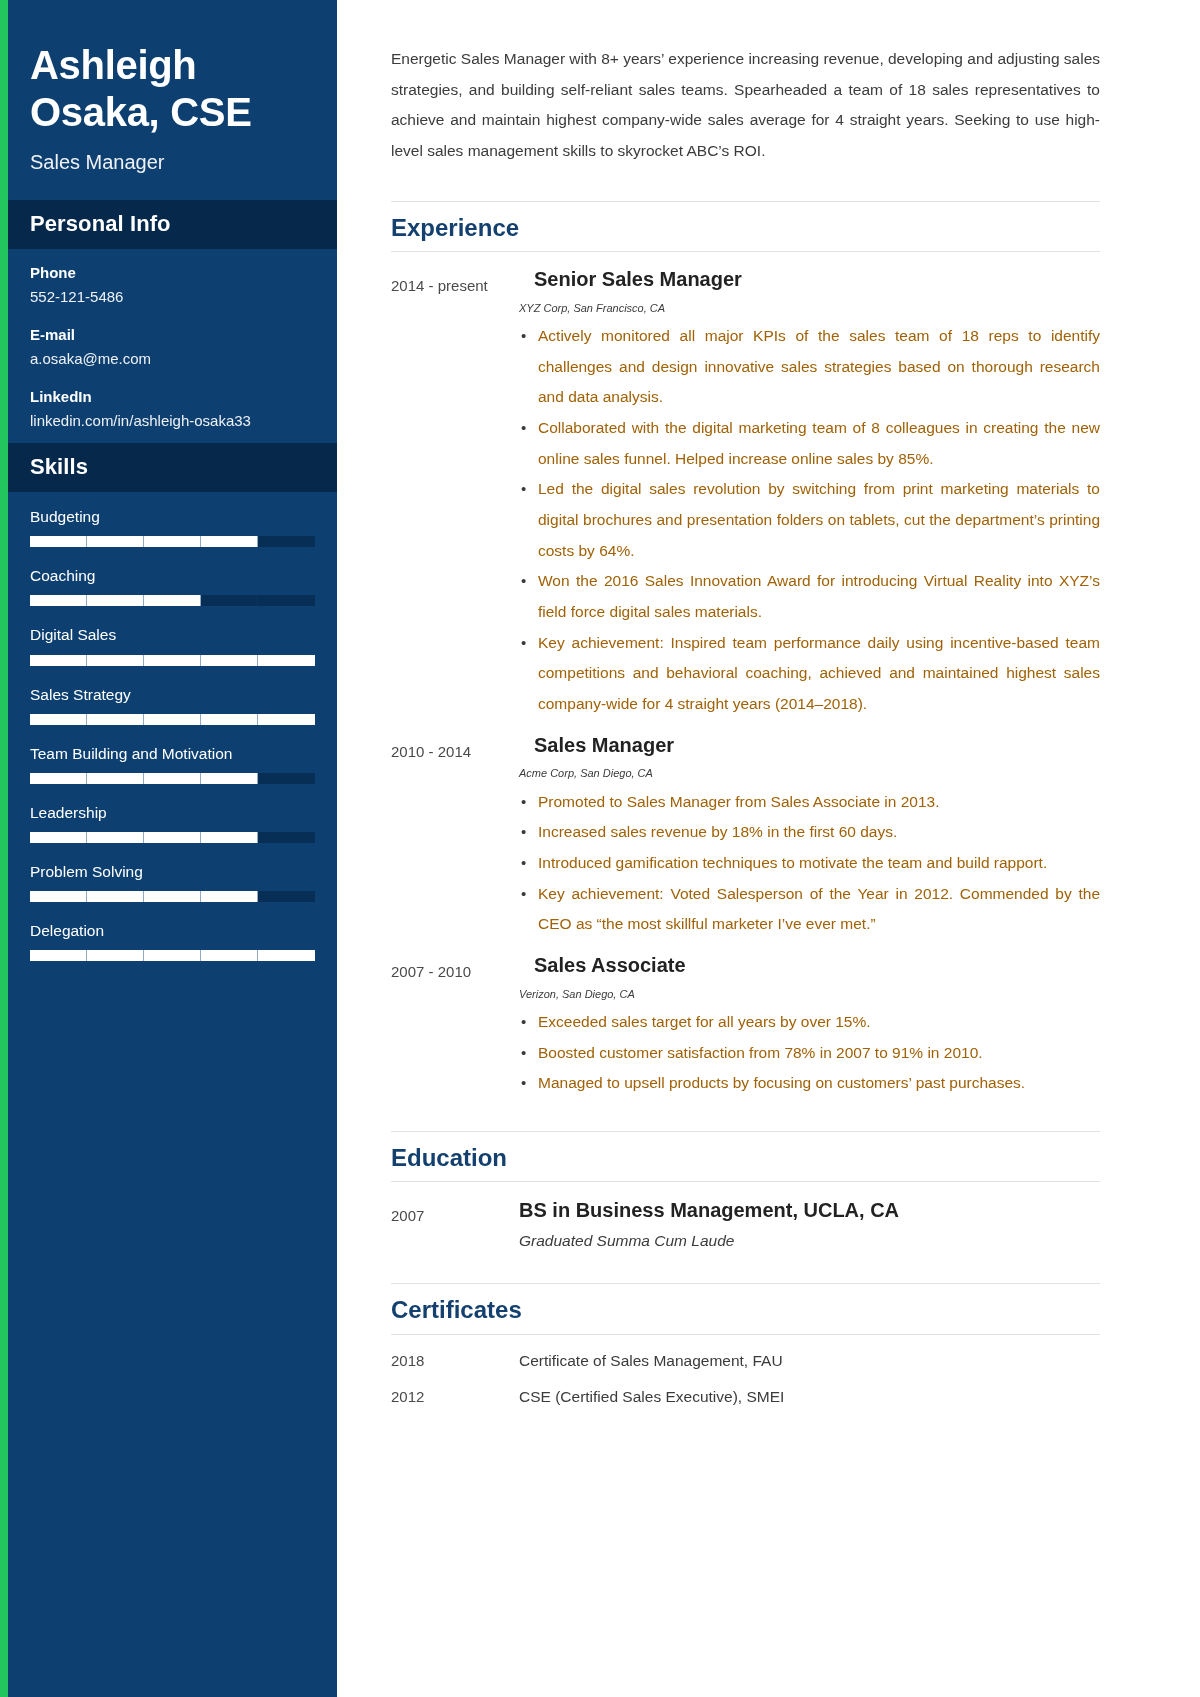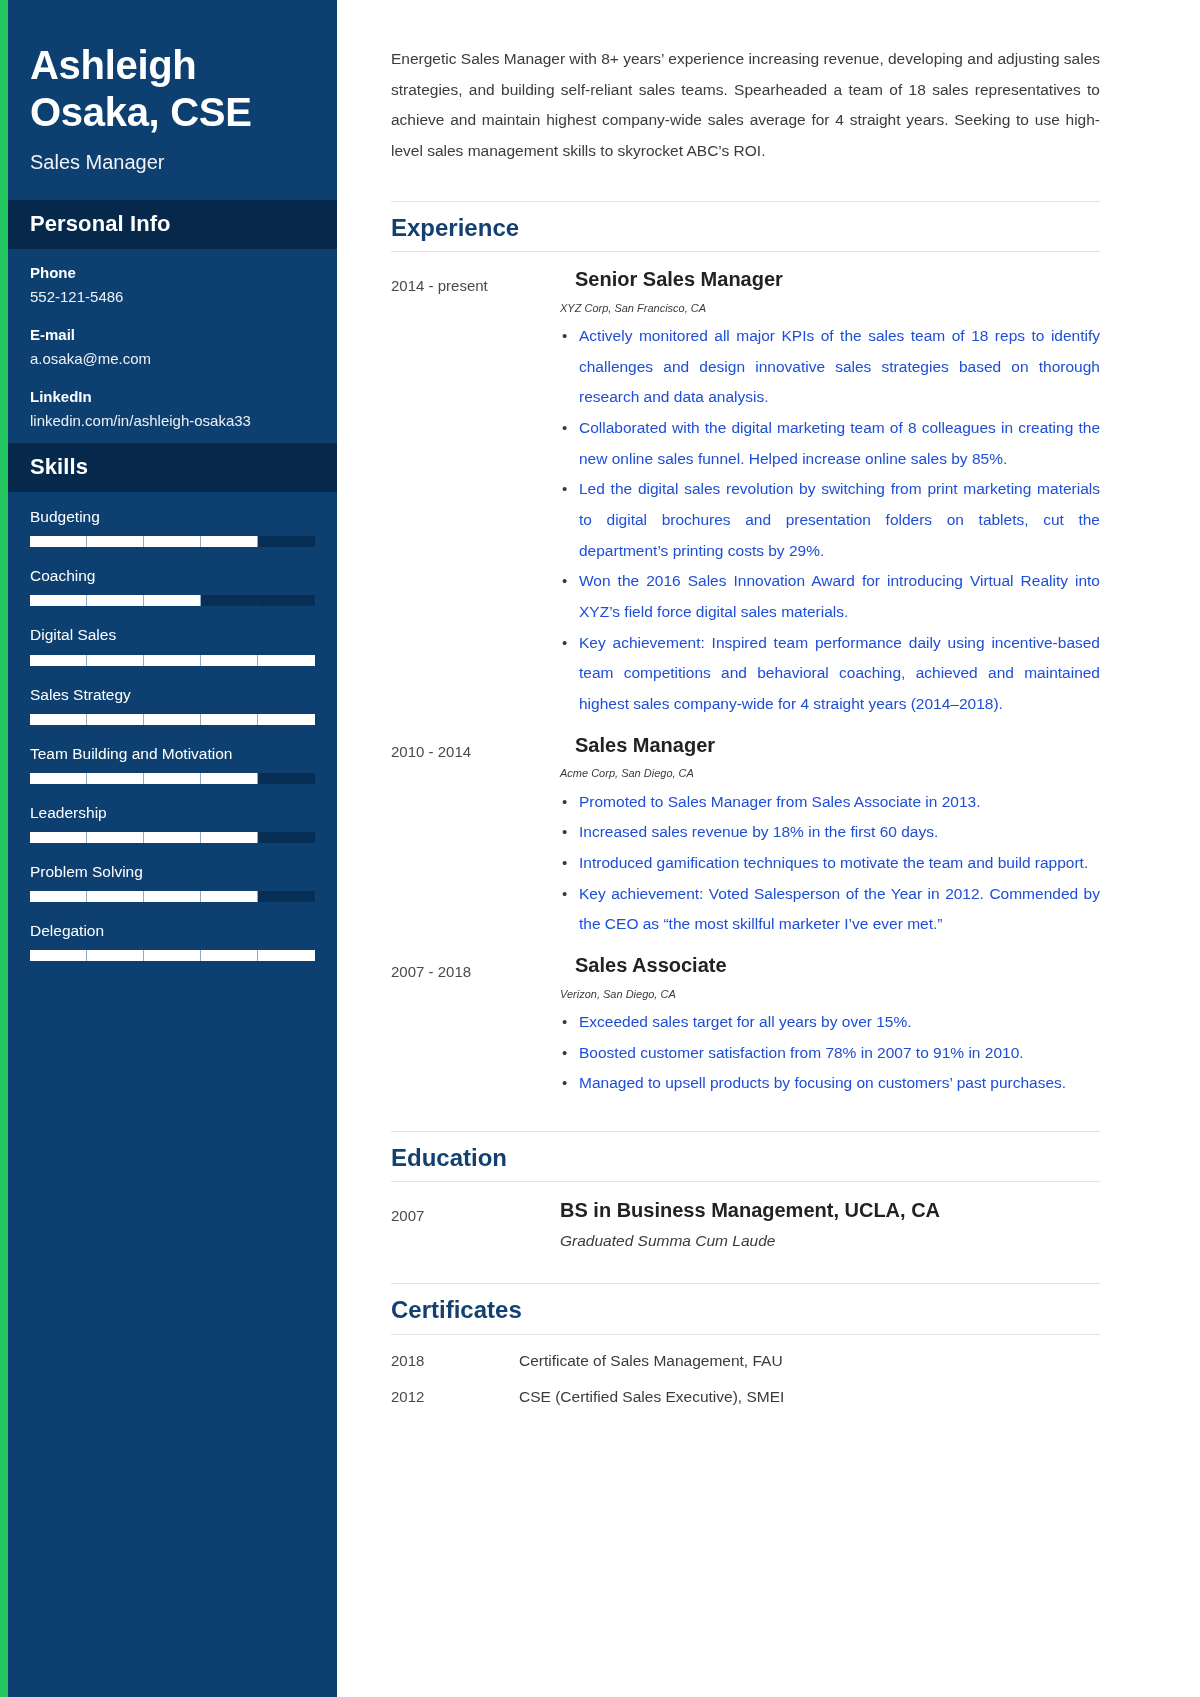--- a/index.html
+++ b/index.html
@@ -140,21 +140,20 @@
     font-size: 24px;
     font-weight: bold;
     color: #13406f;
     margin: 0;
     line-height: 1.05;
   }
 
   .entry {
     display: flex;
     margin-bottom: 14px;
-    gap: 41px;
   }
   .entry-date {
     flex: 0 0 128px;
     font-size: 15px;
     color: #4a4a4a;
     line-height: 2.0;
     padding-top: 3px;
   }
   .entry-body {
     flex: 1 1 auto;
@@ -177,21 +176,21 @@
   .bullets {
     list-style: none;
     margin: 0;
     padding: 0;
   }
   .bullets li {
     position: relative;
     padding-left: 19px;
     font-size: 15.5px;
     line-height: 1.98;
-    color: #1d4ed8;
+    color: #a16207;
     text-align: justify;
     margin-bottom: 0;
   }
   .bullets li::before {
     content: "\2022";
     position: absolute;
     left: 2px;
     top: 0;
     color: #3b3b3b;
     font-size: 15px;
@@ -379,21 +378,21 @@
       </div>
 
       <div class="entry">
         <div class="entry-date">2014 - present</div>
         <div class="entry-body">
           <h3 class="job-title">Senior Sales Manager</h3>
           <div class="job-company">XYZ Corp, San Francisco, CA</div>
           <ul class="bullets">
             <li>Actively monitored all major KPIs of the sales team of 18 reps to identify challenges and design innovative sales strategies based on thorough research and data analysis.</li>
             <li>Collaborated with the digital marketing team of 8 colleagues in creating the new online sales funnel. Helped increase online sales by 85%.</li>
-            <li>Led the digital sales revolution by switching from print marketing materials to digital brochures and presentation folders on tablets, cut the department’s printing costs by 29%.</li>
+            <li>Led the digital sales revolution by switching from print marketing materials to digital brochures and presentation folders on tablets, cut the department’s printing costs by 64%.</li>
             <li>Won the 2016 Sales Innovation Award for introducing Virtual Reality into XYZ’s field force digital sales materials.</li>
             <li>Key achievement: Inspired team performance daily using incentive-based team competitions and behavioral coaching, achieved and maintained highest sales company-wide for 4 straight years (2014–2018).</li>
           </ul>
         </div>
       </div>
 
       <div class="entry">
         <div class="entry-date">2010 - 2014</div>
         <div class="entry-body">
           <h3 class="job-title">Sales Manager</h3>
@@ -401,21 +400,21 @@
           <ul class="bullets">
             <li>Promoted to Sales Manager from Sales Associate in 2013.</li>
             <li>Increased sales revenue by 18% in the first 60 days.</li>
             <li>Introduced gamification techniques to motivate the team and build rapport.</li>
             <li>Key achievement: Voted Salesperson of the Year in 2012. Commended by the CEO as “the most skillful marketer I’ve ever met.”</li>
           </ul>
         </div>
       </div>
 
       <div class="entry">
-        <div class="entry-date">2007 - 2018</div>
+        <div class="entry-date">2007 - 2010</div>
         <div class="entry-body">
           <h3 class="job-title">Sales Associate</h3>
           <div class="job-company">Verizon, San Diego, CA</div>
           <ul class="bullets">
             <li>Exceeded sales target for all years by over 15%.</li>
             <li>Boosted customer satisfaction from 78% in 2007 to 91% in 2010.</li>
             <li>Managed to upsell products by focusing on customers’ past purchases.</li>
           </ul>
         </div>
       </div>

